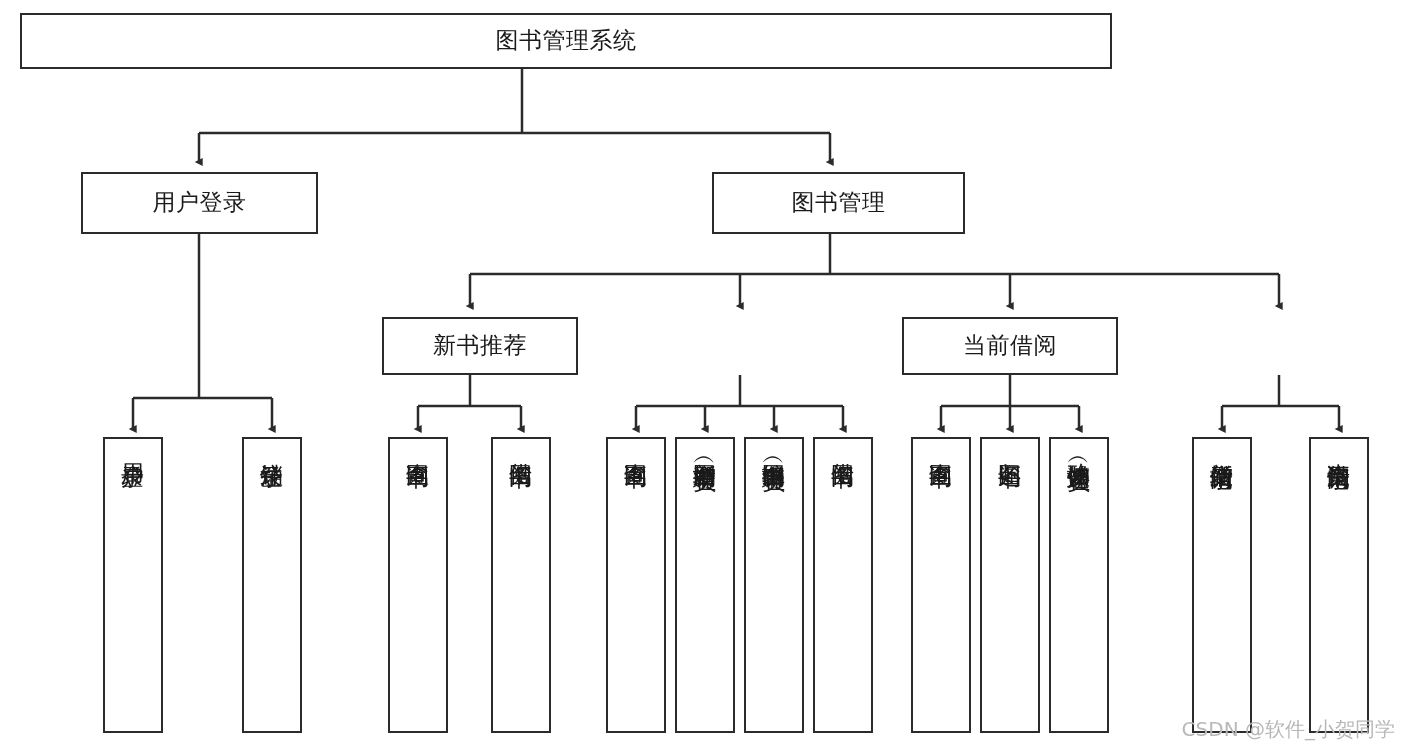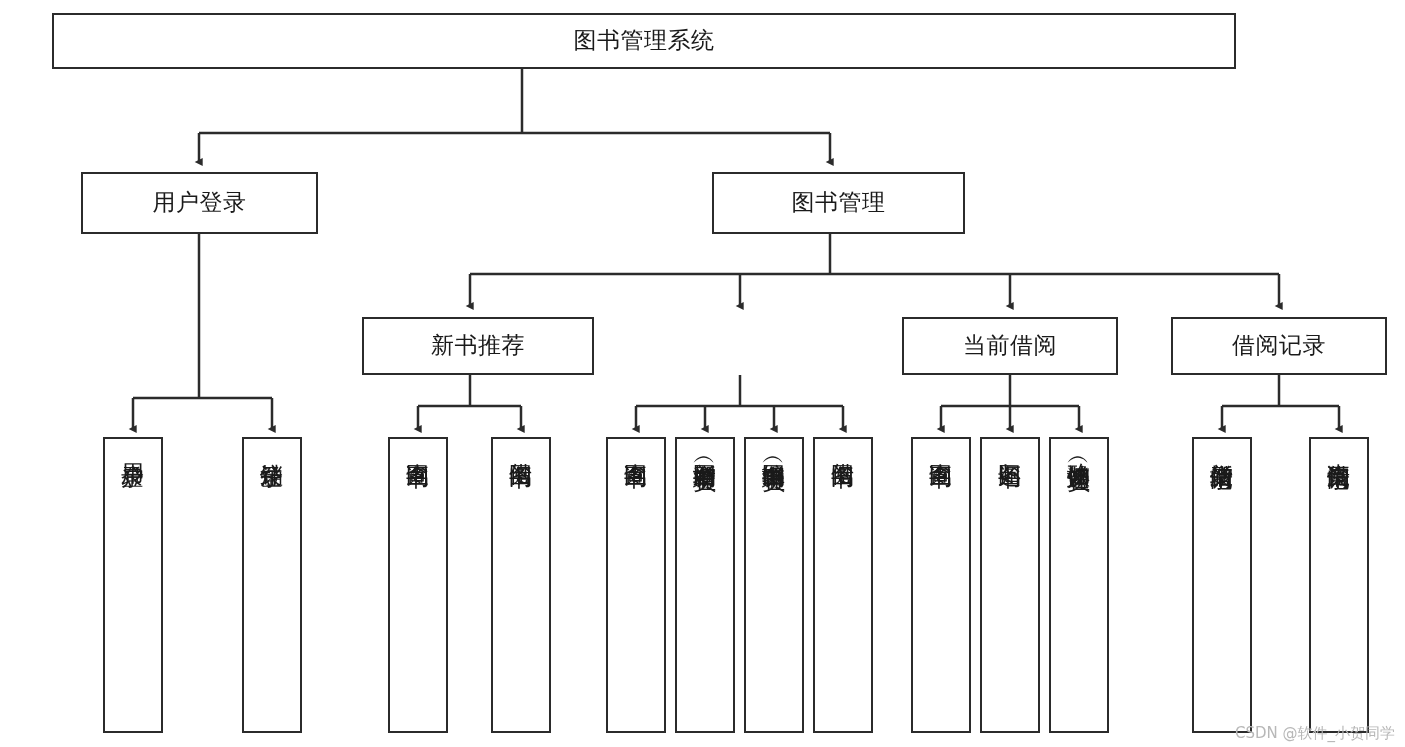--- a/index.html
+++ b/index.html
@@ -58,21 +58,21 @@
     text-orientation: upright;
     font-size: 23px;
     line-height: 1.22;
     letter-spacing: 1px;
     max-height: 100%;
   }
   .watermark {
     position: absolute;
     right: 10px;
     bottom: 4px;
-    font-size: 15px;
+    font-size: 20px;
     color: #b8b8b8;
     white-space: nowrap;
     z-index: 5;
     font-family: "DejaVu Sans", "Liberation Sans", sans-serif;
   }
 </style>
 </head>
 <body>
 
 <div id="canvas">
@@ -120,44 +120,41 @@
       <path d="M1010,406 L1010,429" marker-end="url(#arrow)"></path>
       <path d="M1079,406 L1079,429" marker-end="url(#arrow)"></path>
 
       <path d="M1279,375 L1279,406"></path>
       <path d="M1222,406 L1339,406"></path>
       <path d="M1222,406 L1222,429" marker-end="url(#arrow)"></path>
       <path d="M1339,406 L1339,429" marker-end="url(#arrow)"></path>
     </g>
   </svg>
 
-  <div class="node h-node root" style="left:20px; top:13px; width:1184px; height:56px;margin-left:32px;">
+  <div class="node h-node root" style="left:20px; top:13px; width:1092px; height:56px;">
     <span class="node-label">图书管理系统</span>
   </div>
 
   <div class="node h-node" style="left:81px; top:172px; width:237px; height:62px;">
     <span class="node-label">用户登录</span>
   </div>
 
   <div class="node h-node" style="left:712px; top:172px; width:253px; height:62px;">
     <span class="node-label">图书管理</span>
   </div>
 
-  <div class="node h-node" style="left:362px; top:317px; width:232px; height:58px;">
+  <div class="node h-node" style="left:382px; top:317px; width:196px; height:58px;">
     <span class="node-label">新书推荐</span>
   </div>
 
 
   <div class="node h-node" style="left:902px; top:317px; width:216px; height:58px;align-items:center;">
     <span class="node-label">当前借阅</span>
   </div>
 
-  <div class="node h-node" style="left:1171px; top:317px; width:216px; height:58px;">
-    <span class="node-label">借阅记录</span>
-  </div>
 
   <div class="node v-node" style="left:103px; top:437px; width:60px; height:296px;">
     <span class="node-label">用户登录</span>
   </div>
 
   <div class="node v-node" style="left:242px; top:437px; width:60px; height:296px;">
     <span class="node-label">注销登录</span>
   </div>
 
   <div class="node v-node" style="left:388px; top:437px; width:60px; height:296px;">

